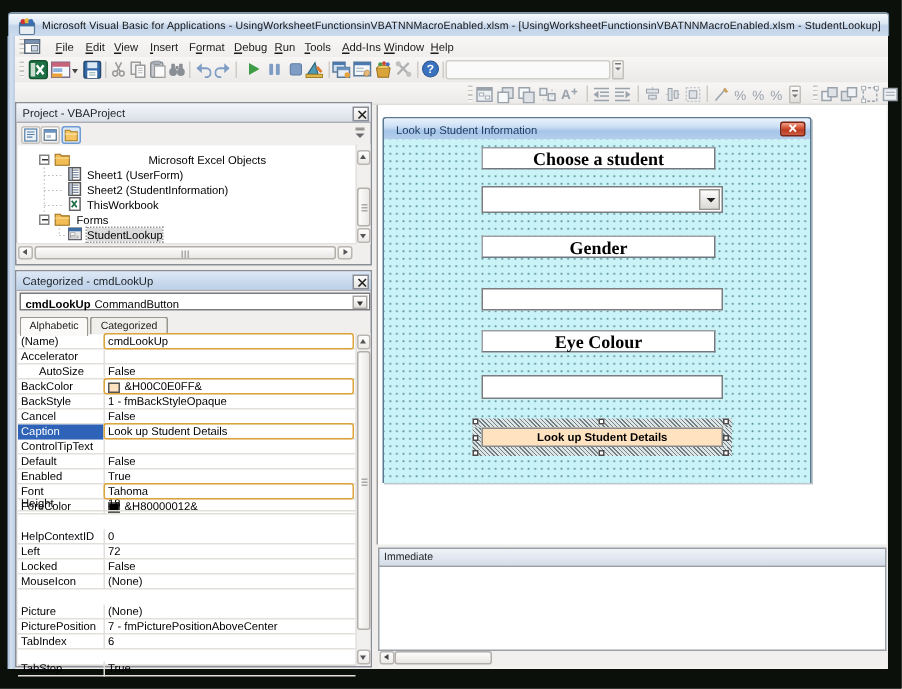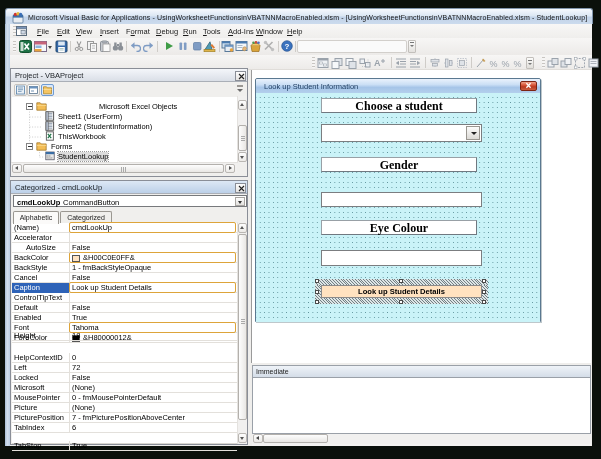--- a/index.html
+++ b/index.html
@@ -531,28 +531,23 @@
           <div class="glabel">Left</div>
           <div class="gdiv"></div>
           <div class="gval" style="left:60px;">72</div>
         </div>
       <div class="grow" style="top:150px;">
           <div class="glabel">Locked</div>
           <div class="gdiv"></div>
           <div class="gval" style="left:60px;">False</div>
         </div>
       <div class="grow" style="top:160px;">
-          <div class="glabel">Microsoft</div>
+          <div class="glabel">MouseIcon</div>
           <div class="gdiv"></div>
           <div class="gval" style="left:60px;">(None)</div>
-        </div>
-      <div class="grow" style="top:170px;">
-          <div class="glabel">MousePointer</div>
-          <div class="gdiv"></div>
-          <div class="gval" style="left:60px;">0 - fmMousePointerDefault</div>
         </div>
       <div class="grow" style="top:180px;">
           <div class="glabel">Picture</div>
           <div class="gdiv"></div>
           <div class="gval" style="left:60px;">(None)</div>
         </div>
       <div class="grow" style="top:190px;">
           <div class="glabel">PicturePosition</div>
           <div class="gdiv"></div>
           <div class="gval" style="left:60px;">7 - fmPicturePositionAboveCenter</div>

